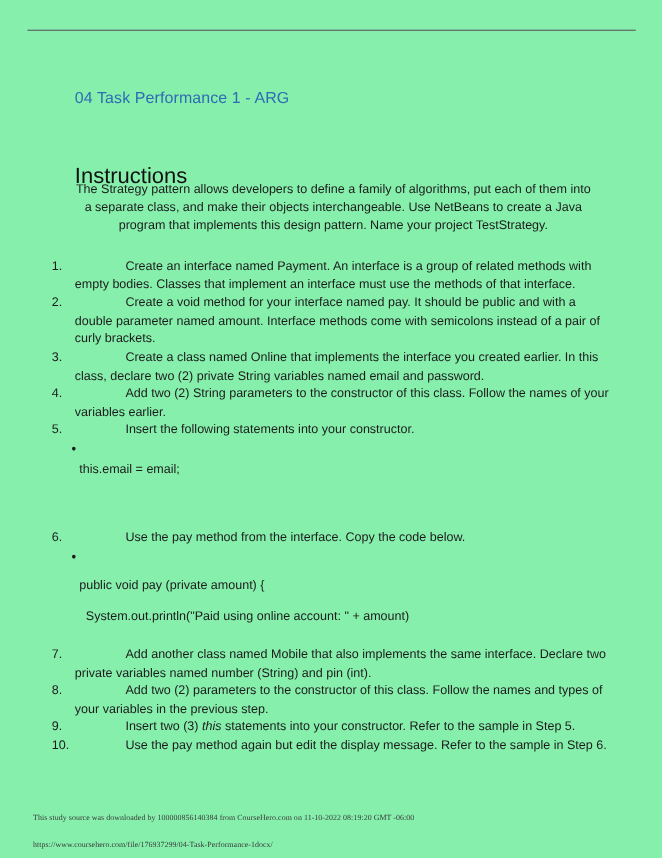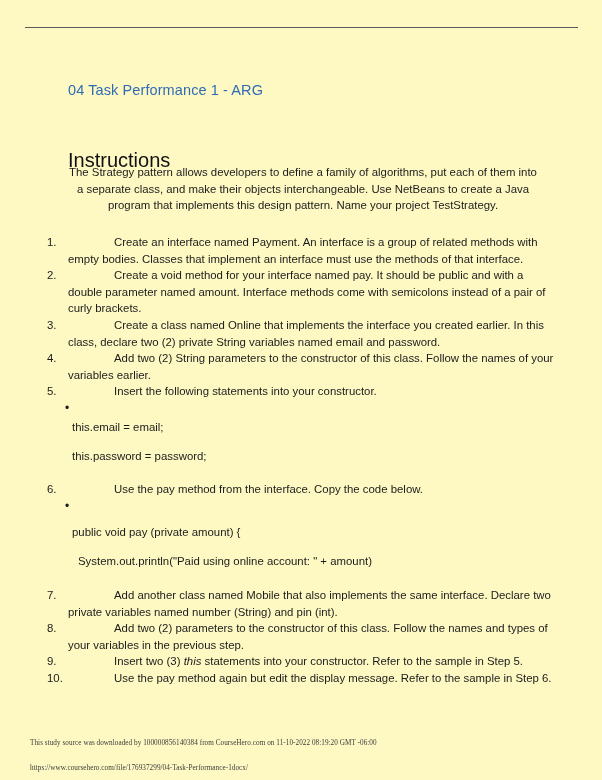--- a/index.html
+++ b/index.html
@@ -12,21 +12,21 @@
     height: 780px;
     position: relative;
     font-family: "Liberation Sans", sans-serif;
     color: #000000;
     overflow: hidden;
   }
 
   .page {
     position: absolute;
     inset: 0;
-    background: #fef9c3;
+    background: #86efac;
     padding-left: 12px;
   }
 
   
   .top-rule {
     position: absolute;
     left: 25px;
     top: 27px;
     width: 553px;
     height: 0;
@@ -198,21 +198,20 @@
         <span class="txt"><span class="lead"></span><span>Insert the following statements into your constructor.</span></span>
       </div>
       <div class="bullet-row">
         <span class="dot">•</span>
       </div>
     </div>
 
     <div class="code-block code-a">
       <div class="code-line">this.email = email;</div>
       <div class="code-gap"></div>
-      <div class="code-line">this.password = password;</div>
     </div>
 
     <div class="steps steps-b">
       <div class="step">
         <span class="num">6.</span>
         <span class="txt"><span class="lead"></span><span>Use the pay method from the interface. Copy the code below.</span></span>
       </div>
       <div class="bullet-row">
         <span class="dot">•</span>
       </div>

